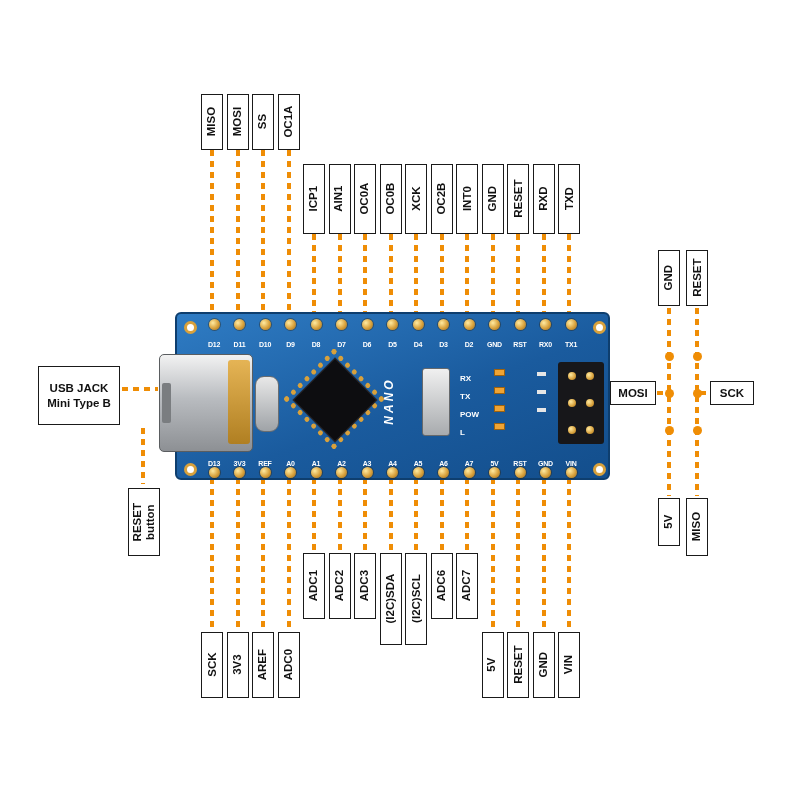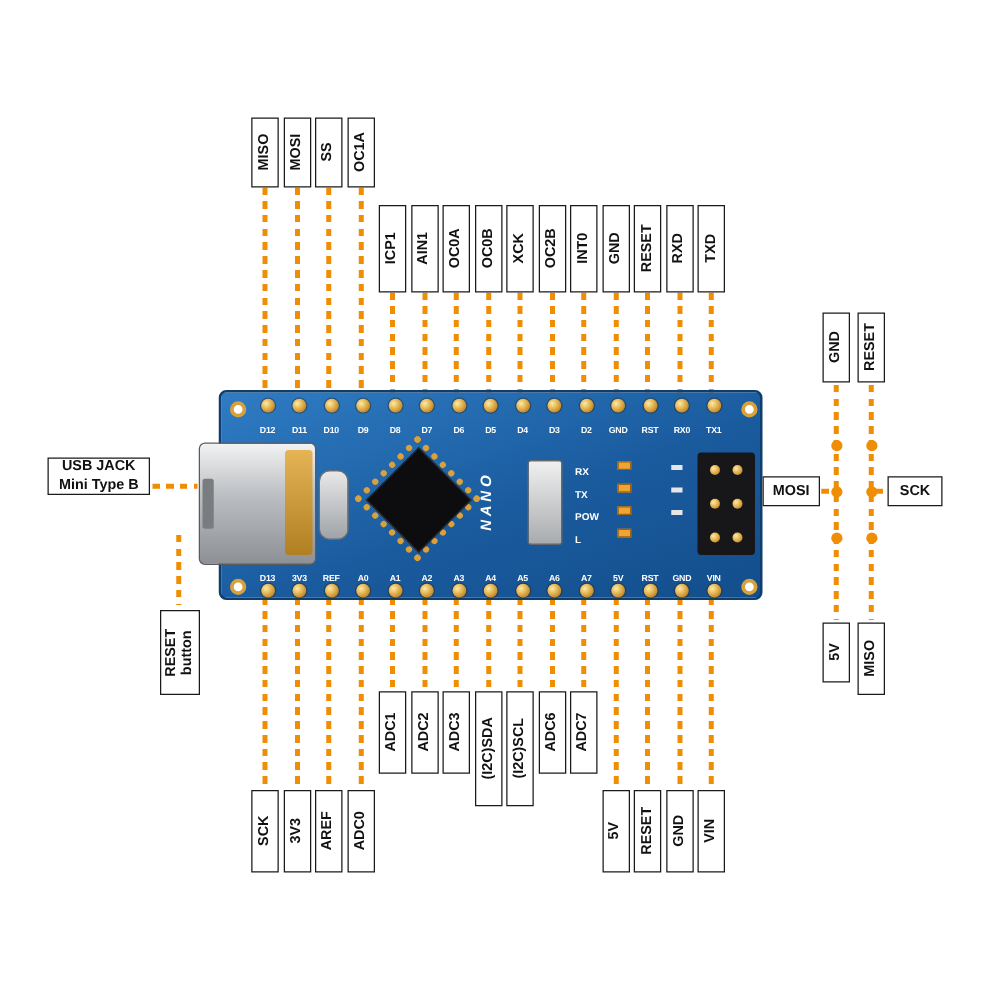--- a/index.html
+++ b/index.html
@@ -297,21 +297,21 @@
       <span>SCK</span>
     </div>
     <div class="hdash" style="left: 657px; top: 391px; width: 9px;"></div>
     <div class="hdash" style="left: 700px; top: 391px; width: 9px;"></div>
     <div class="vlabel" style="left: 658px; top: 498px; height: 48px;">
       <span>5V</span>
     </div>
     <div class="vlabel" style="left: 686px; top: 498px; height: 58px;">
       <span>MISO</span>
     </div>
-    <div class="hlabel" style="left: 38px; top: 366px; width: 82px; height: 30px;">
+    <div class="hlabel" style="left: 38px; top: 366px; width: 82px; height: 59px;">
       <span>USB JACK
 Mini Type B</span>
     </div>
     <div class="hdash" style="left: 122px; top: 387px; width: 36px;"></div>
     <div class="vlabel" style="left: 128px; top: 488px; width: 32px; height: 68px;">
       <span>RESET
 button</span>
     </div>
     <div class="vdash" style="left: 141px; top: 428px; height: 56px;"></div>
     <div class="hdash" style="left: 390px; top: 396px; width: 28px;"></div>

